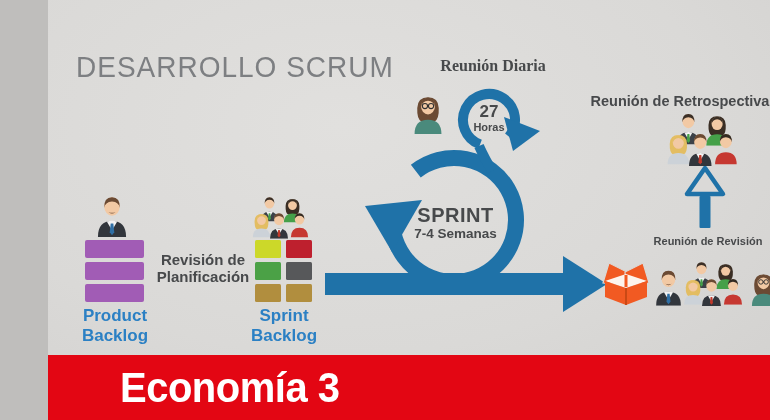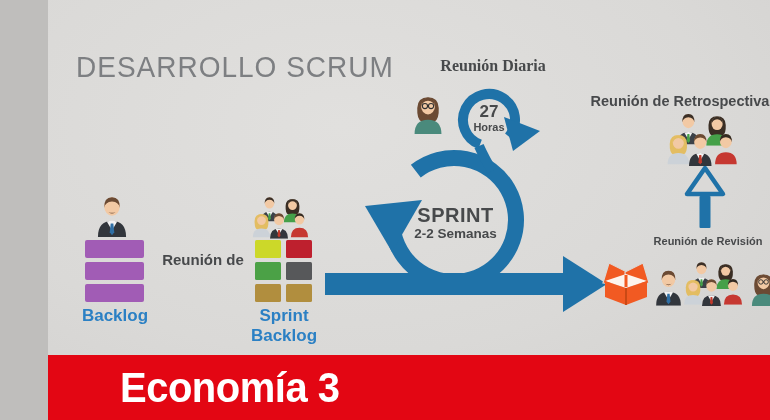--- a/index.html
+++ b/index.html
@@ -86,37 +86,39 @@
 
   <div class="abs lbl" style="left:355px;top:57px;width:180px;font-size:16px;font-family:Liberation Serif, serif;">Reunión Diaria</div>
   <svg class="abs av" style="left:362px;top:91px;--hair:#6b4a33;--shirt:#4a8a7c;" width="36" height="43" viewBox="0 0 40 48">
     <use href="#p-woman"></use>
       <use href="#p-glasses"></use>
   </svg>
   <div class="abs lbl" style="left:416px;top:102px;width:50px;font-size:17px;">27</div>
   <div class="abs lbl" style="left:416px;top:121px;width:50px;font-size:11px;text-align:center;">Horas</div>
 
   <div class="abs lbl" style="left:350px;top:204px;width:115px;font-size:20px;letter-spacing:0.5px;">SPRINT</div>
-  <div class="abs lbl" style="left:350px;top:226px;width:115px;font-size:13.5px;">2-2 Semanas</div>
+  <div class="abs lbl" style="left:350px;top:226px;width:115px;font-size:13.5px;">7-4 Semanas</div>
 
   <svg class="abs av" style="left:45px;top:192px;--hair:#6b4a33;--suit:#32363c;--tie:#2f6fa5;" width="38" height="45" viewBox="0 0 40 48">
     <use href="#p-suit"></use>
       <use href="#p-mustache"></use>
   </svg>
   <div class="abs bars">
     <div class="bar"></div>
     <div class="bar"></div>
     <div class="bar"></div>
   </div>
   <div class="abs bluelbl" style="left:22px;top:306px;width:90px;">
+    <span>Product</span>
     <span>Backlog</span>
   </div>
 
   <div class="abs lbl" style="left:103px;top:251px;width:104px;font-size:15px;line-height:17px;">
-    <span>Reunión de</span>
+    <span>Revisión de</span>
+    <span>Planificación</span>
   </div>
 
   <div class="abs cluster" style="left:202px;top:194px;">
     <svg class="av" style="left:8px;top:0;--hair:#3b2f26;--suit:#3c4148;--tie:#45a049;" width="23" viewBox="0 0 40 48">
         <use href="#p-suit"></use>
       </svg>
     <svg class="av" style="left:31px;top:1px;--hair:#3a2e24;--shirt:#45a049;" width="23" viewBox="0 0 40 48">
         <use href="#p-woman"></use>
       </svg>
     <svg class="av" style="left:0;top:16px;--hair:#e3bd62;--shirt:#ccd2d8;" width="23" viewBox="0 0 40 48">

